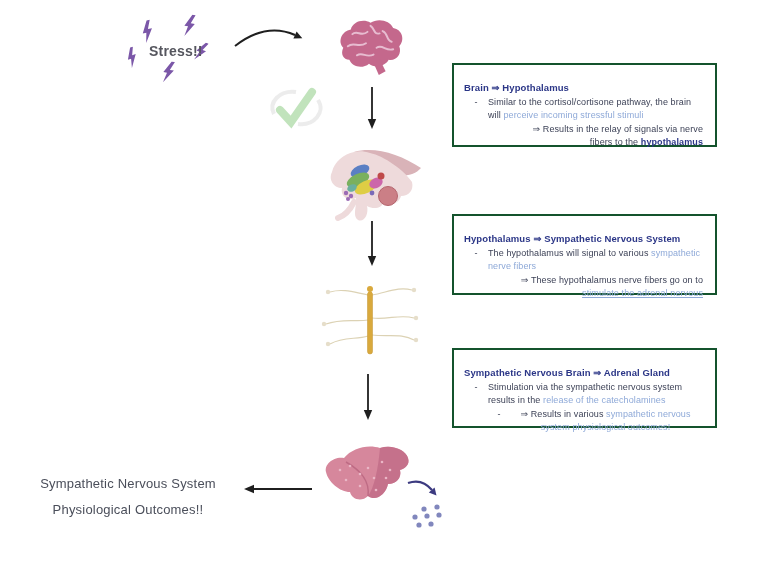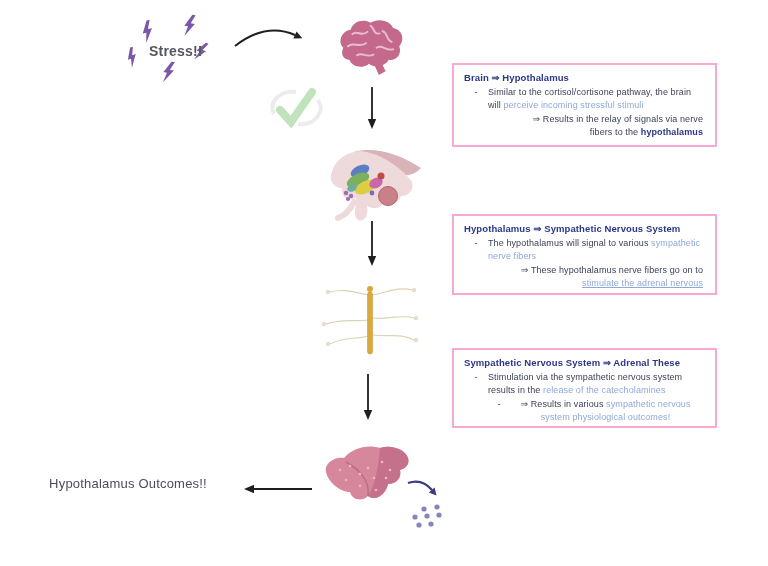--- a/index.html
+++ b/index.html
@@ -9,23 +9,23 @@
   }
   .abs { position:absolute; }
 
   
   .stress-label { position:absolute; left:149px; top:43px; font-size:14px; font-weight:bold; color:#55565e; letter-spacing:.2px; }
   .bolt { position:absolute; }
 
   
   .info-box {
     position:absolute; left:452px; width:265px; box-sizing:border-box;
-    background:#fff; border:2px solid #f9a8d4;
+    background:#fff; border:2px solid #14532d;
     font-size:9px; line-height:13.5px; color:#3d4257; letter-spacing:.1px;
-    padding:6px 8px 4px 10px;
+    padding:16px 8px 4px 10px;
   }
   .box1 { top:63px;  height:84px; }
   .box2 { top:214px; height:81px; }
   .box3 { top:348px; height:80px; }
   .box-title { font-weight:bold; color:#2b3687; font-size:9.5px; margin-bottom:1px; }
   .bullet-row { display:flex; }
   .bullet-dash { flex:none; width:24px; text-align:center; }
   .bullet-text { flex:1; padding-right:4px; }
   .blue { color:#8ea9d8; }
   .link { color:#8ea9d8; text-decoration:underline; }
@@ -177,21 +177,22 @@
         <circle cx="21" cy="21" r="2.6"></circle>
     </g>
   </svg>
 
   <svg class="abs" style="left:242px;top:482px;" width="72" height="14" viewBox="0 0 72 14">
     <line x1="70" y1="7" x2="12" y2="7" stroke="#1f1f1f" stroke-width="2"></line>
     <polygon points="2,7 12,2.8 12,11.2" fill="#1f1f1f"></polygon>
   </svg>
 
   <div class="outcome">
-    <div>Hypothalamus Outcomes!!</div>
+    <div>Sympathetic Nervous System</div>
+    <div>Physiological Outcomes!!</div>
   </div>
 
   <div class="info-box box1">
     <div class="box-title">Brain ⇒ Hypothalamus</div>
     <div class="bullet-row">
       <span class="bullet-dash">-</span>
       <span class="bullet-text"><span>Similar to the cortisol/cortisone pathway, the brain will </span><span class="blue">perceive incoming stressful stimuli</span></span>
     </div>
     <div class="sub-line"><span>⇒ Results in the relay of signals via nerve fibers to the </span><span class="emph">hypothalamus</span></div>
   </div>
@@ -199,21 +200,21 @@
   <div class="info-box box2">
     <div class="box-title">Hypothalamus ⇒ Sympathetic Nervous System</div>
     <div class="bullet-row">
       <span class="bullet-dash">-</span>
       <span class="bullet-text"><span>The hypothalamus will signal to various </span><span class="blue">sympathetic nerve fibers</span></span>
     </div>
     <div class="sub-line"><span>⇒ These hypothalamus nerve fibers go on to </span><span class="link">stimulate the adrenal nervous</span></div>
   </div>
 
   <div class="info-box box3">
-    <div class="box-title">Sympathetic Nervous System ⇒ Adrenal These</div>
+    <div class="box-title">Sympathetic Nervous Brain ⇒ Adrenal Gland</div>
     <div class="bullet-row">
       <span class="bullet-dash">-</span>
       <span class="bullet-text"><span>Stimulation via the sympathetic nervous system results in the </span><span class="blue">release of the catecholamines</span></span>
     </div>
     <div class="sub-row">
       <span class="bullet-dash">-</span>
       <span class="sub-text"><span>⇒ Results in various </span><span class="blue">sympathetic nervous system physiological outcomes!</span></span>
     </div>
   </div>
 

